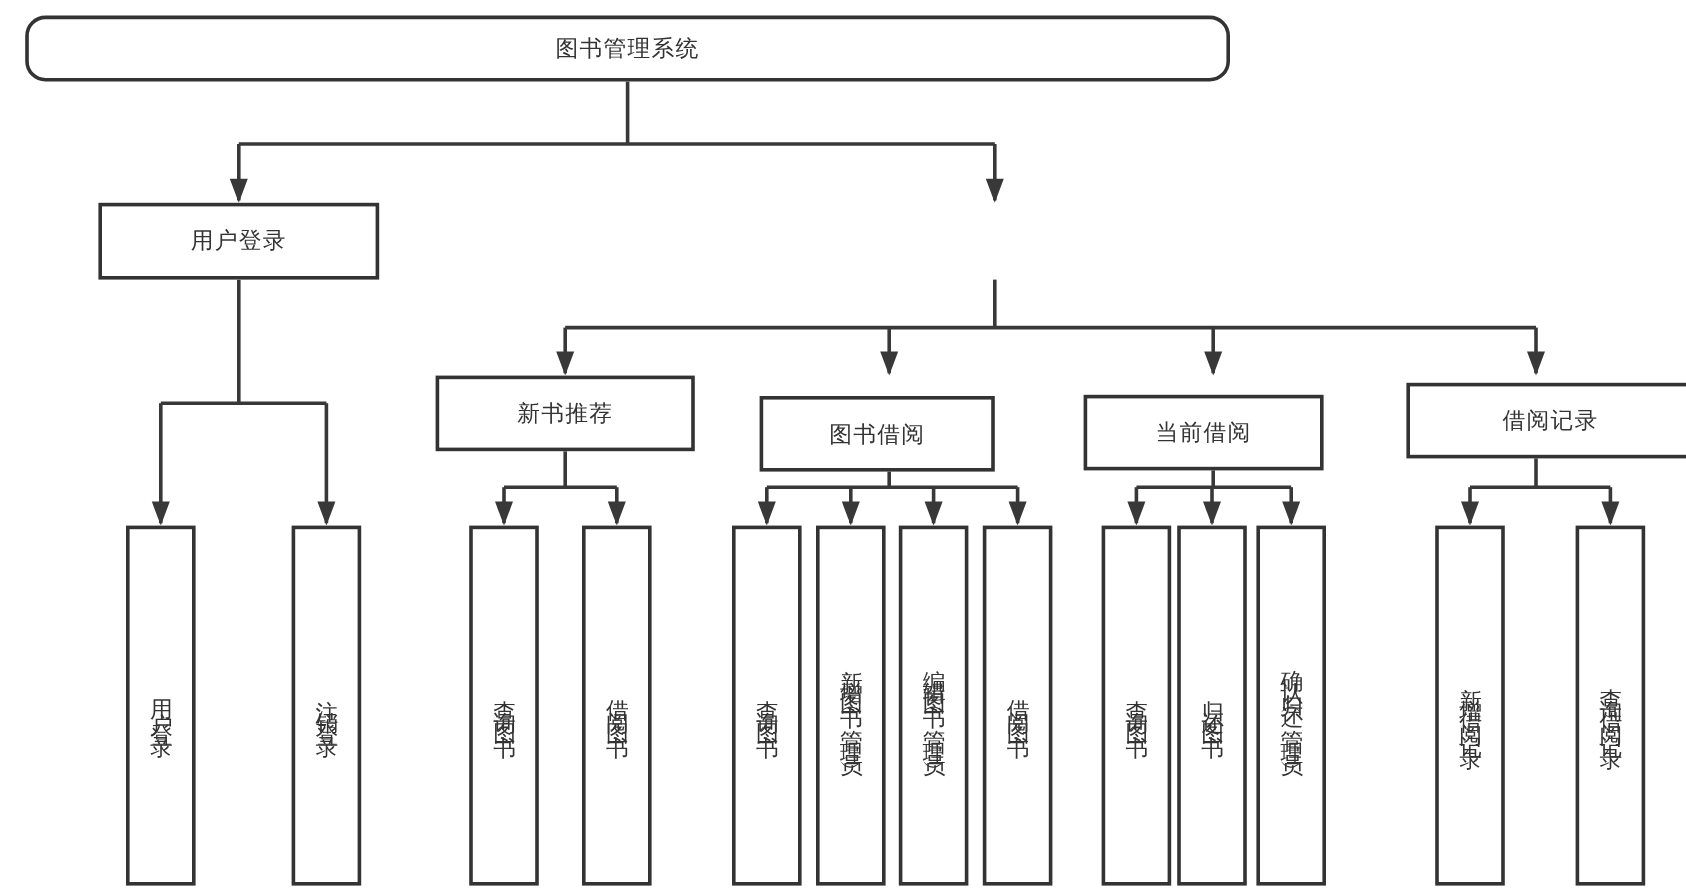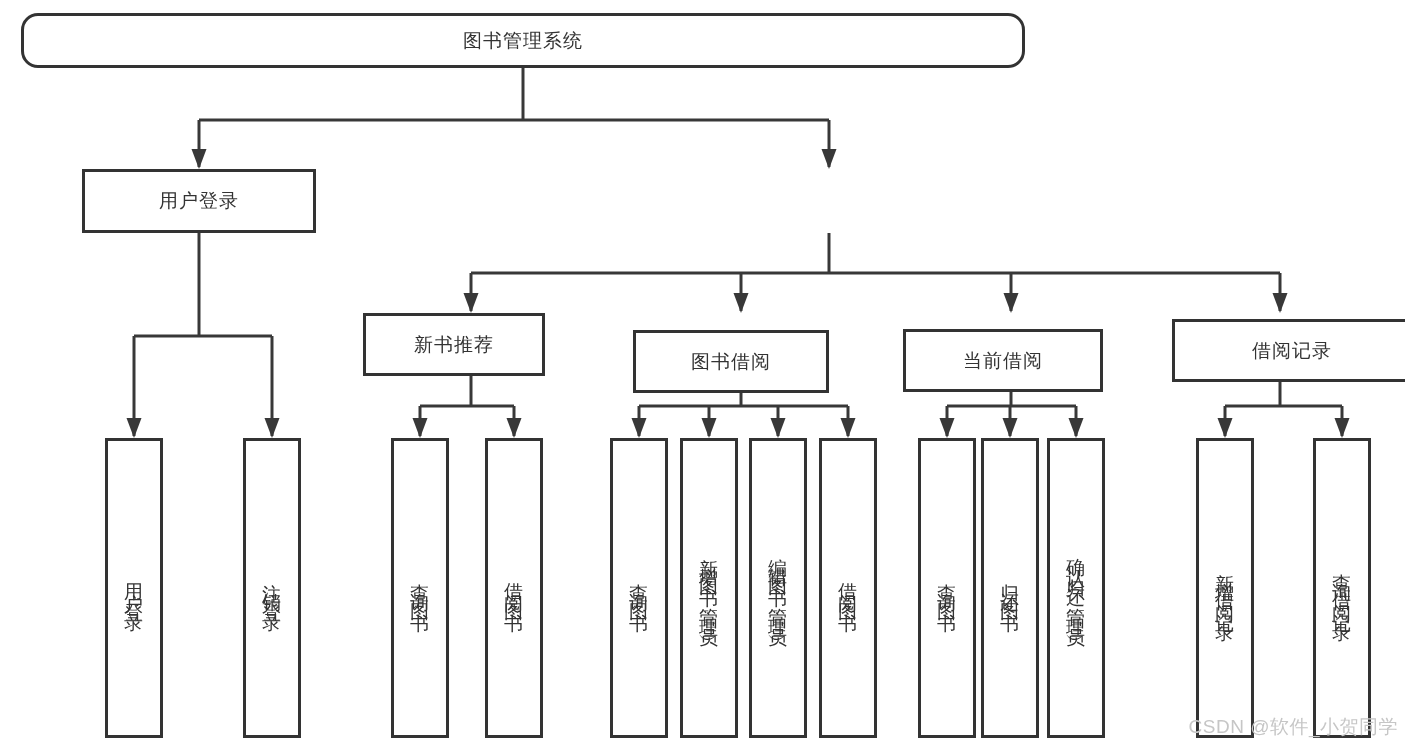--- a/index.html
+++ b/index.html
@@ -128,21 +128,21 @@
       <polygon points="1076,438 1068.5,418 1083.5,418"></polygon>
       <polygon points="1225,438 1217.5,418 1232.5,418"></polygon>
       <polygon points="1342,438 1334.5,418 1349.5,418"></polygon>
     </g>
   </svg>
 
   <div class="node h-node" style="left:21px; top:13px; width:1004px; height:55px;border-radius:17px;">图书管理系统</div>
 
   <div class="node h-node" style="left:82px; top:169px; width:234px; height:64px;">用户登录</div>
 
-  <div class="node h-node" style="left:363px; top:313px; width:182px; height:63px;">新书推荐</div>
+  <div class="node h-node" style="left:363px; top:313px; width:216px; height:63px;">新书推荐</div>
   <div class="node h-node" style="left:633px; top:330px; width:196px; height:63px;font-family:Liberation Mono, monospace;">图书借阅</div>
   <div class="node h-node" style="left:903px; top:329px; width:200px; height:63px;">当前借阅</div>
   <div class="node h-node" style="left:1172px; top:319px; width:240px; height:63px;">借阅记录</div>
 
   <div class="node v-node" style="left:105px; top:438px; width:58px; height:300px;">用户登录</div>
   <div class="node v-node" style="left:243px; top:438px; width:58px; height:300px;">注销登录</div>
 
   <div class="node v-node" style="left:391px; top:438px; width:58px; height:300px;">查询图书</div>
   <div class="node v-node" style="left:485px; top:438px; width:58px; height:300px;">借阅图书</div>
 
@@ -151,15 +151,14 @@
   <div class="node v-node" style="left:749px; top:438px; width:58px; height:300px;">编辑图书（管理员）</div>
   <div class="node v-node" style="left:819px; top:438px; width:58px; height:300px;">借阅图书</div>
 
   <div class="node v-node" style="left:918px; top:438px; width:58px; height:300px;">查询图书</div>
   <div class="node v-node" style="left:981px; top:438px; width:58px; height:300px;">归还图书</div>
   <div class="node v-node" style="left:1047px; top:438px; width:58px; height:300px;">确认归还（管理员）</div>
 
   <div class="node v-node" style="left:1196px; top:438px; width:58px; height:300px;">新增借阅记录</div>
   <div class="node v-node" style="left:1313px; top:438px; width:58px; height:300px;">查询借阅记录</div>
 
-  <div class="watermark">CSDN @软件_小贺同学</div>
 
 </div>
 
 </body></html>

